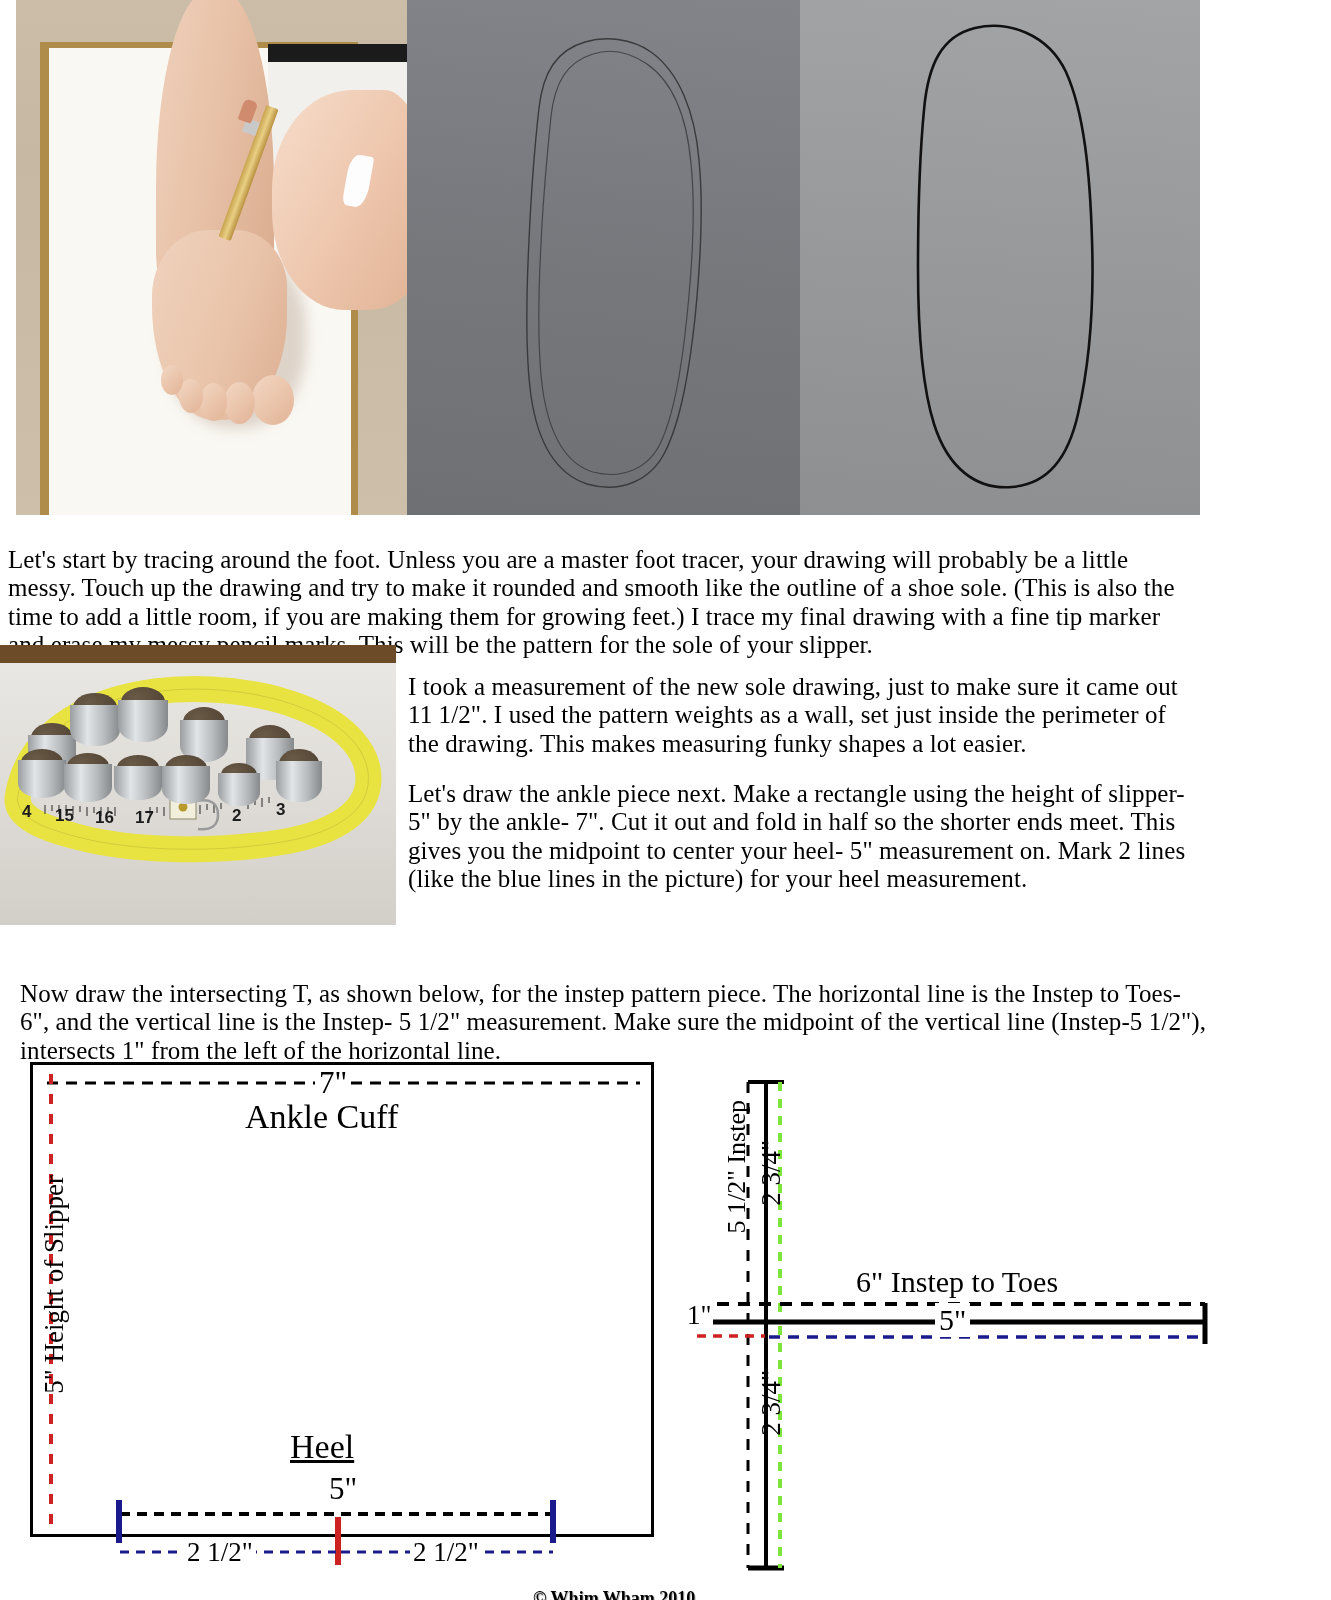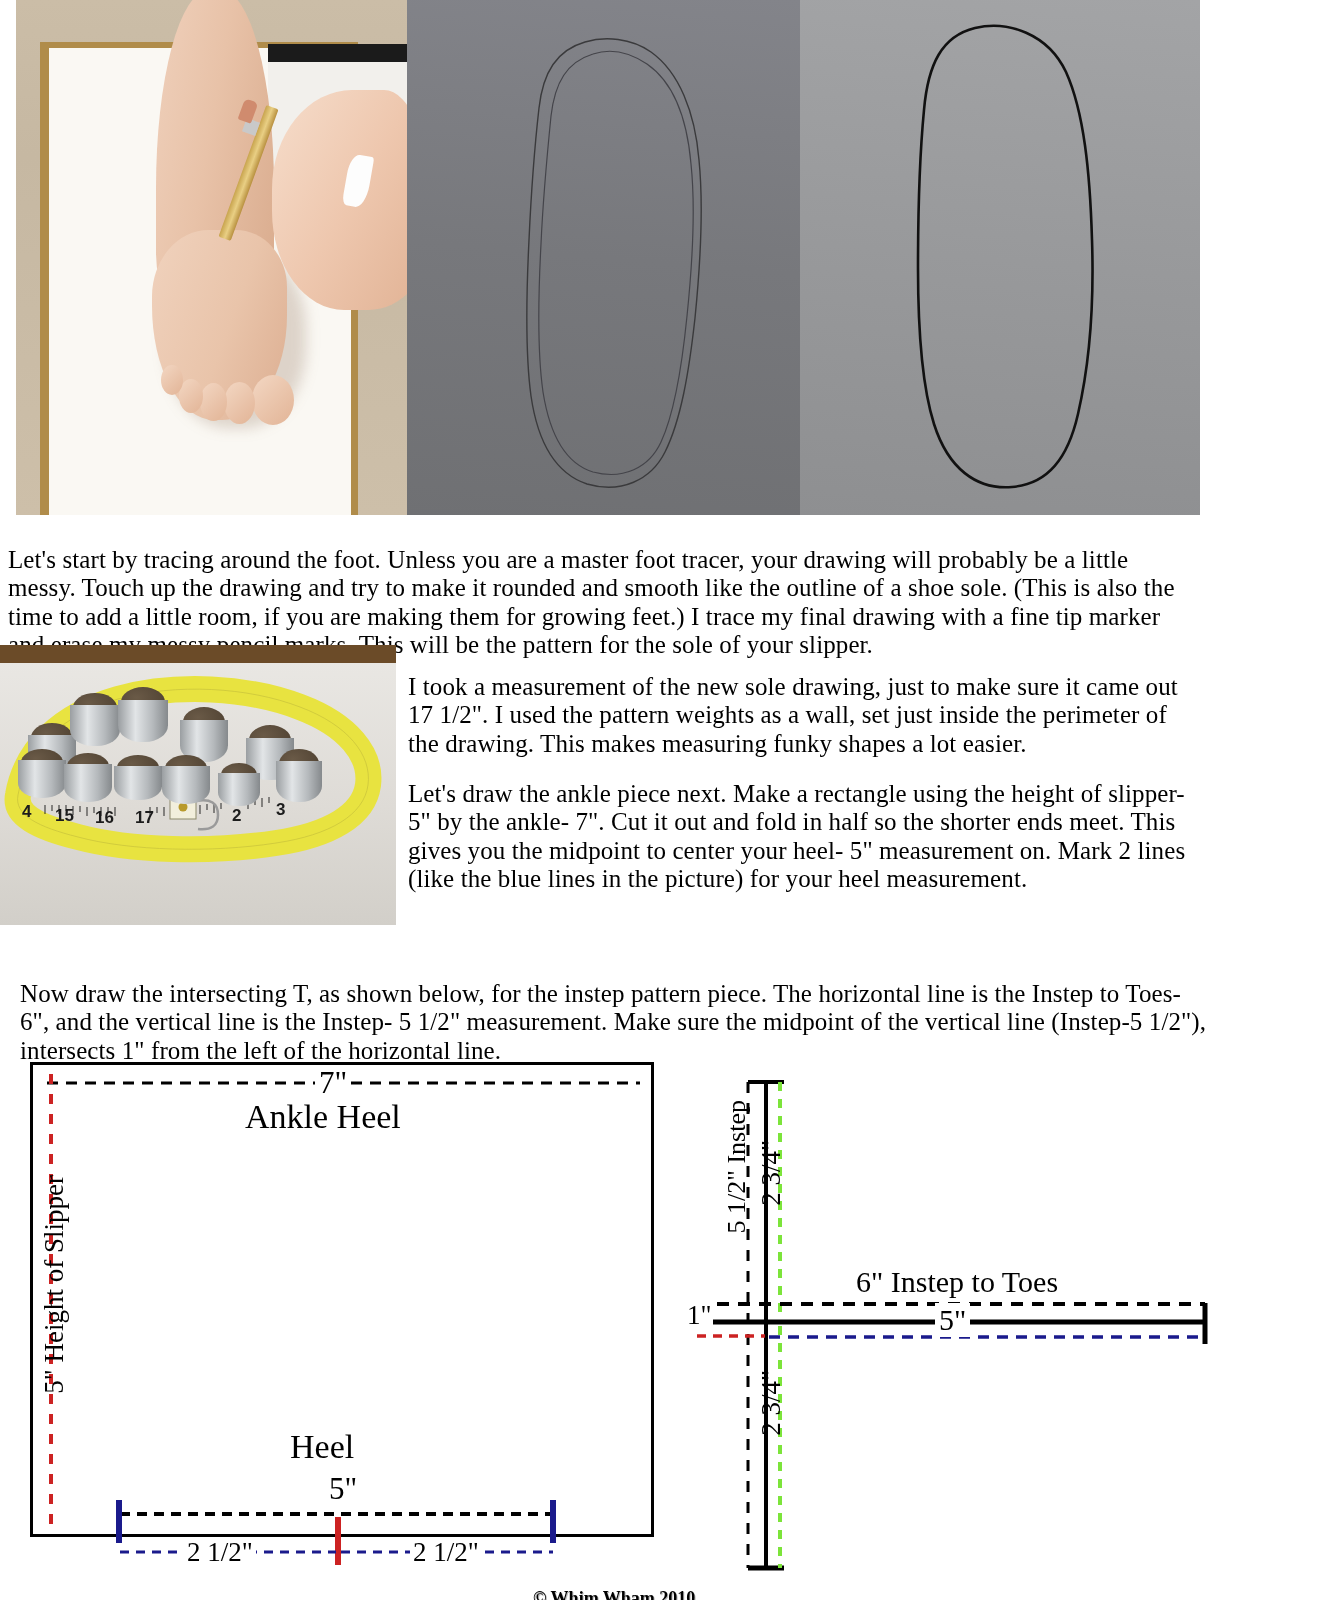--- a/index.html
+++ b/index.html
@@ -69,21 +69,21 @@
   .weight b{position:absolute;left:0;top:22%;width:100%;height:72%;border-radius:0 0 46% 46%/0 0 40% 40%;
       background:linear-gradient(90deg,#9a9ea1,#e2e5e7 35%,#b5b9bc 70%,#85898c);display:block;}
   .rect{position:absolute;left:30px;top:1062px;width:624px;height:475px;
         border:3px solid #000;box-sizing:border-box;background:#fff;}
   .dia-svg{position:absolute;left:0;top:0;width:1331px;height:1600px;pointer-events:none;}
 
   .lbl{position:absolute;white-space:nowrap;}
   .lbl-ankle{left:245px;top:1098px;font-size:34px;}
   .lbl-7{left:315px;top:1065px;font-size:31px;background:#fff;padding:0 4px;}
   .lbl-height{left:39px;top:1175px;font-size:27px;writing-mode:vertical-rl;transform:rotate(180deg);}
-  .lbl-heel{left:290px;top:1428px;font-size:34px;}
+  .lbl-heel{left:290px;top:1428px;font-size:34px;text-decoration:underline;}
   .lbl-5heel{left:325px;top:1471px;font-size:31px;background:#fff;padding:0 4px;}
   .lbl-25a{left:184px;top:1537px;font-size:27px;background:#fff;padding:0 3px;}
   .lbl-25b{left:410px;top:1537px;font-size:27px;background:#fff;padding:0 3px;}
   .lbl-copy{left:533px;top:1588px;font-size:18px;font-weight:bold;
      font-family:"Liberation Serif",serif;text-shadow:1px 1px 0 #bbb;}
 
   .lbl-instep55{left:722px;top:1100px;font-size:26px;writing-mode:vertical-rl;transform:rotate(180deg);}
   .lbl-234a{left:756px;top:1140px;font-size:27px;writing-mode:vertical-rl;transform:rotate(180deg);}
   .lbl-234b{left:756px;top:1370px;font-size:27px;writing-mode:vertical-rl;transform:rotate(180deg);}
   .lbl-6instep{left:852px;top:1265px;font-size:30px;background:#fff;padding:0 4px;}
@@ -137,21 +137,21 @@
     <svg class="tr-svg" viewBox="0 0 400 515">
       <path d="M175,28 C142,36 128,64 124,110 C119,162 118,214 118,268
                C118,330 122,386 134,424 C148,468 176,490 212,487
                C248,484 268,458 278,414 C290,362 294,300 292,240
                C290,172 284,112 266,72 C248,34 208,20 175,28 Z" fill="none" stroke="#111" stroke-width="2.6"></path>
     </svg>
   </div>
 </div>
 
 <p class="para" id="p1">Let's start by tracing around the foot.  Unless you are a master foot tracer, your drawing will probably be a little messy.  Touch up the drawing and try to make it rounded and smooth like the outline of a shoe sole. (This is also the time to add a little room, if you are making them for growing feet.)  I trace my final drawing with a fine tip marker and erase my messy pencil marks.  This will be the pattern for the sole of your slipper.</p>
-<p class="para" id="p2">I took a measurement of the new sole drawing, just to make sure it came out 17 1/2".  I used the pattern weights as a wall, set just inside the perimeter of the drawing.  This makes measuring funky shapes a lot easier.</p>
+<p class="para" id="p2">I took a measurement of the new sole drawing, just to make sure it came out 11 1/2".  I used the pattern weights as a wall, set just inside the perimeter of the drawing.  This makes measuring funky shapes a lot easier.</p>
 <p class="para" id="p3">Let's draw the ankle piece next.  Make a rectangle using the height of slipper- 5" by the ankle- 7".  Cut it out and fold in half so the shorter ends meet.  This gives you the midpoint to center your heel- 5" measurement on.  Mark 2 lines (like the blue lines in the picture) for your heel measurement.</p>
 <p class="para" id="p4">Now draw the intersecting T, as shown below, for the instep pattern piece.  The horizontal line is the Instep to Toes- 6", and the vertical line is the Instep- 5 1/2" measurement. Make sure the midpoint of the vertical line (Instep-5 1/2"), intersects 1" from the left of the horizontal line.</p>
 
 <div class="tape-photo">
   <div class="tp-table"></div>
   <div class="tp-white"></div>
   <svg class="tape-svg" viewBox="0 0 396 280">
     <path d="M18,150 C26,104 62,70 118,54 C176,38 248,42 300,62
              C348,80 372,110 368,140 C364,170 330,190 276,198
              C212,208 130,206 78,192 C38,182 14,170 18,150 Z" fill="none" stroke="#e8e340" stroke-width="26" stroke-linejoin="round"></path>
@@ -255,21 +255,21 @@
   <line x1="1205" y1="1303" x2="1205" y2="1344" stroke="#000" stroke-width="5"></line>
 
   <line x1="696" y1="1304" x2="1205" y2="1304" stroke="#000" stroke-width="4" stroke-dasharray="12 9"></line>
 
   <line x1="697" y1="1336" x2="765" y2="1336" stroke="#cc2222" stroke-width="3.5" stroke-dasharray="9 7"></line>
 
   <line x1="769" y1="1337" x2="1205" y2="1337" stroke="#1a1a8c" stroke-width="3.5" stroke-dasharray="11 8"></line>
 </svg>
 
 <div class="lbl lbl-7">7"</div>
-<div class="lbl lbl-ankle">Ankle Heel</div>
+<div class="lbl lbl-ankle">Ankle Cuff</div>
 <div class="lbl lbl-height">5" Height of Slipper</div>
 <div class="lbl lbl-heel">Heel</div>
 <div class="lbl lbl-5heel">5"</div>
 <div class="lbl lbl-25a">2 1/2"</div>
 <div class="lbl lbl-25b">2 1/2"</div>
 <div class="lbl lbl-copy">© Whim Wham 2010</div>
 
 <div class="lbl lbl-instep55">5 1/2" Instep</div>
 <div class="lbl lbl-234a">2 3/4"</div>
 <div class="lbl lbl-234b">2 3/4"</div>

